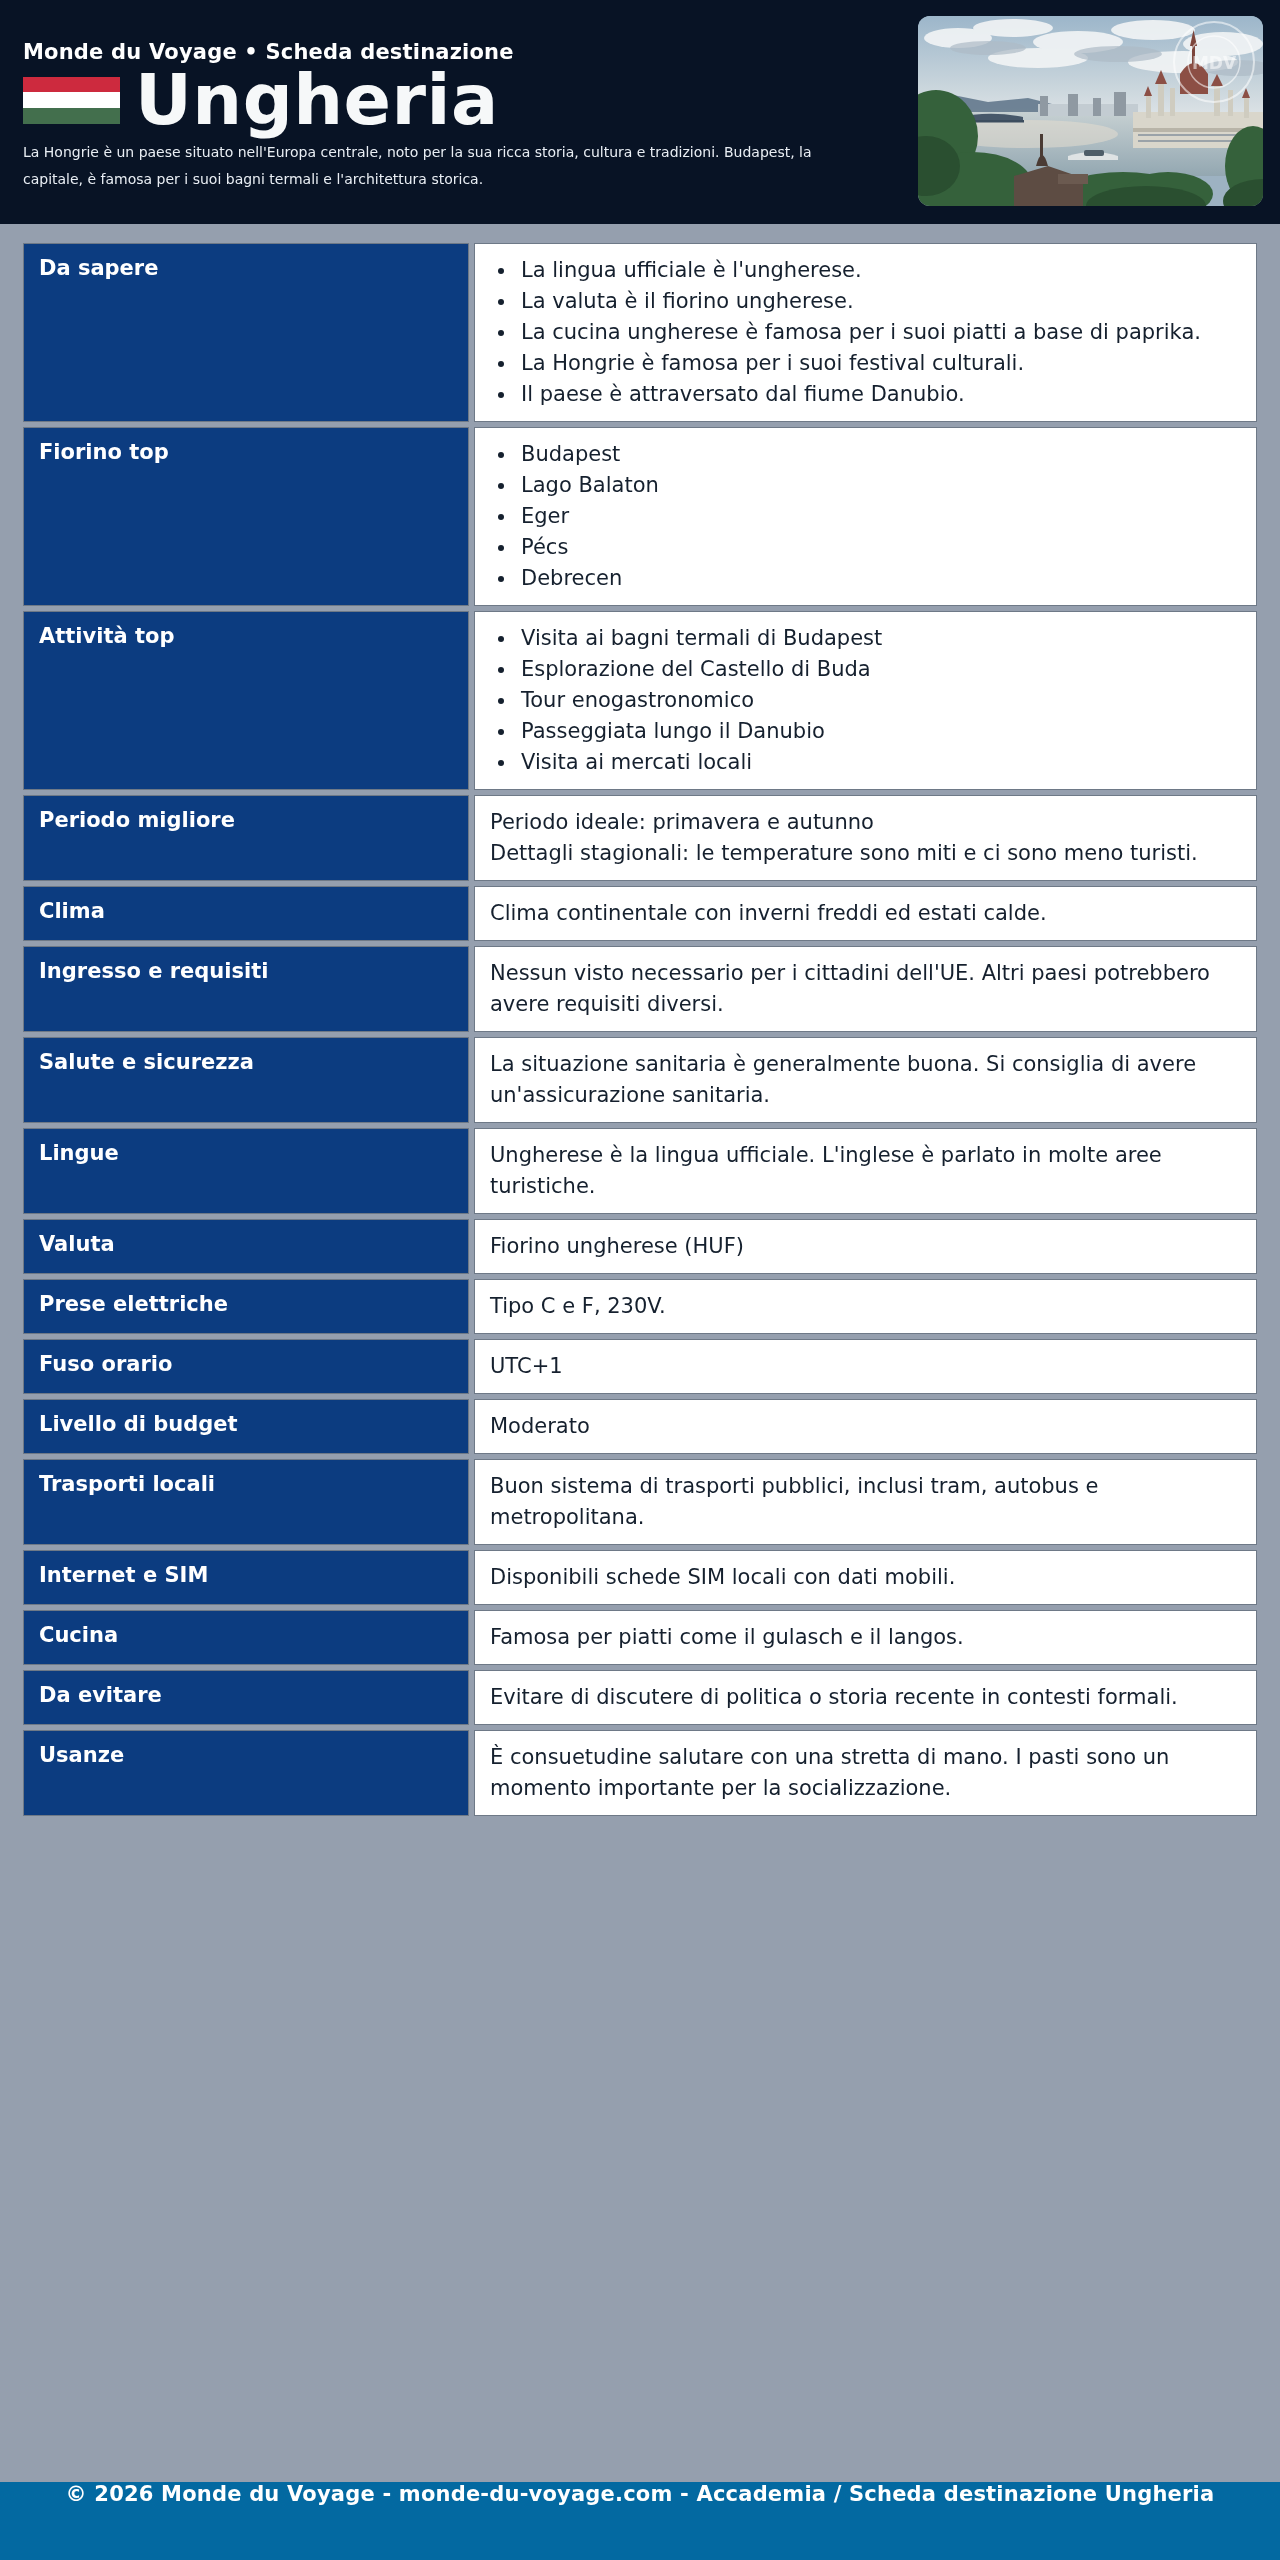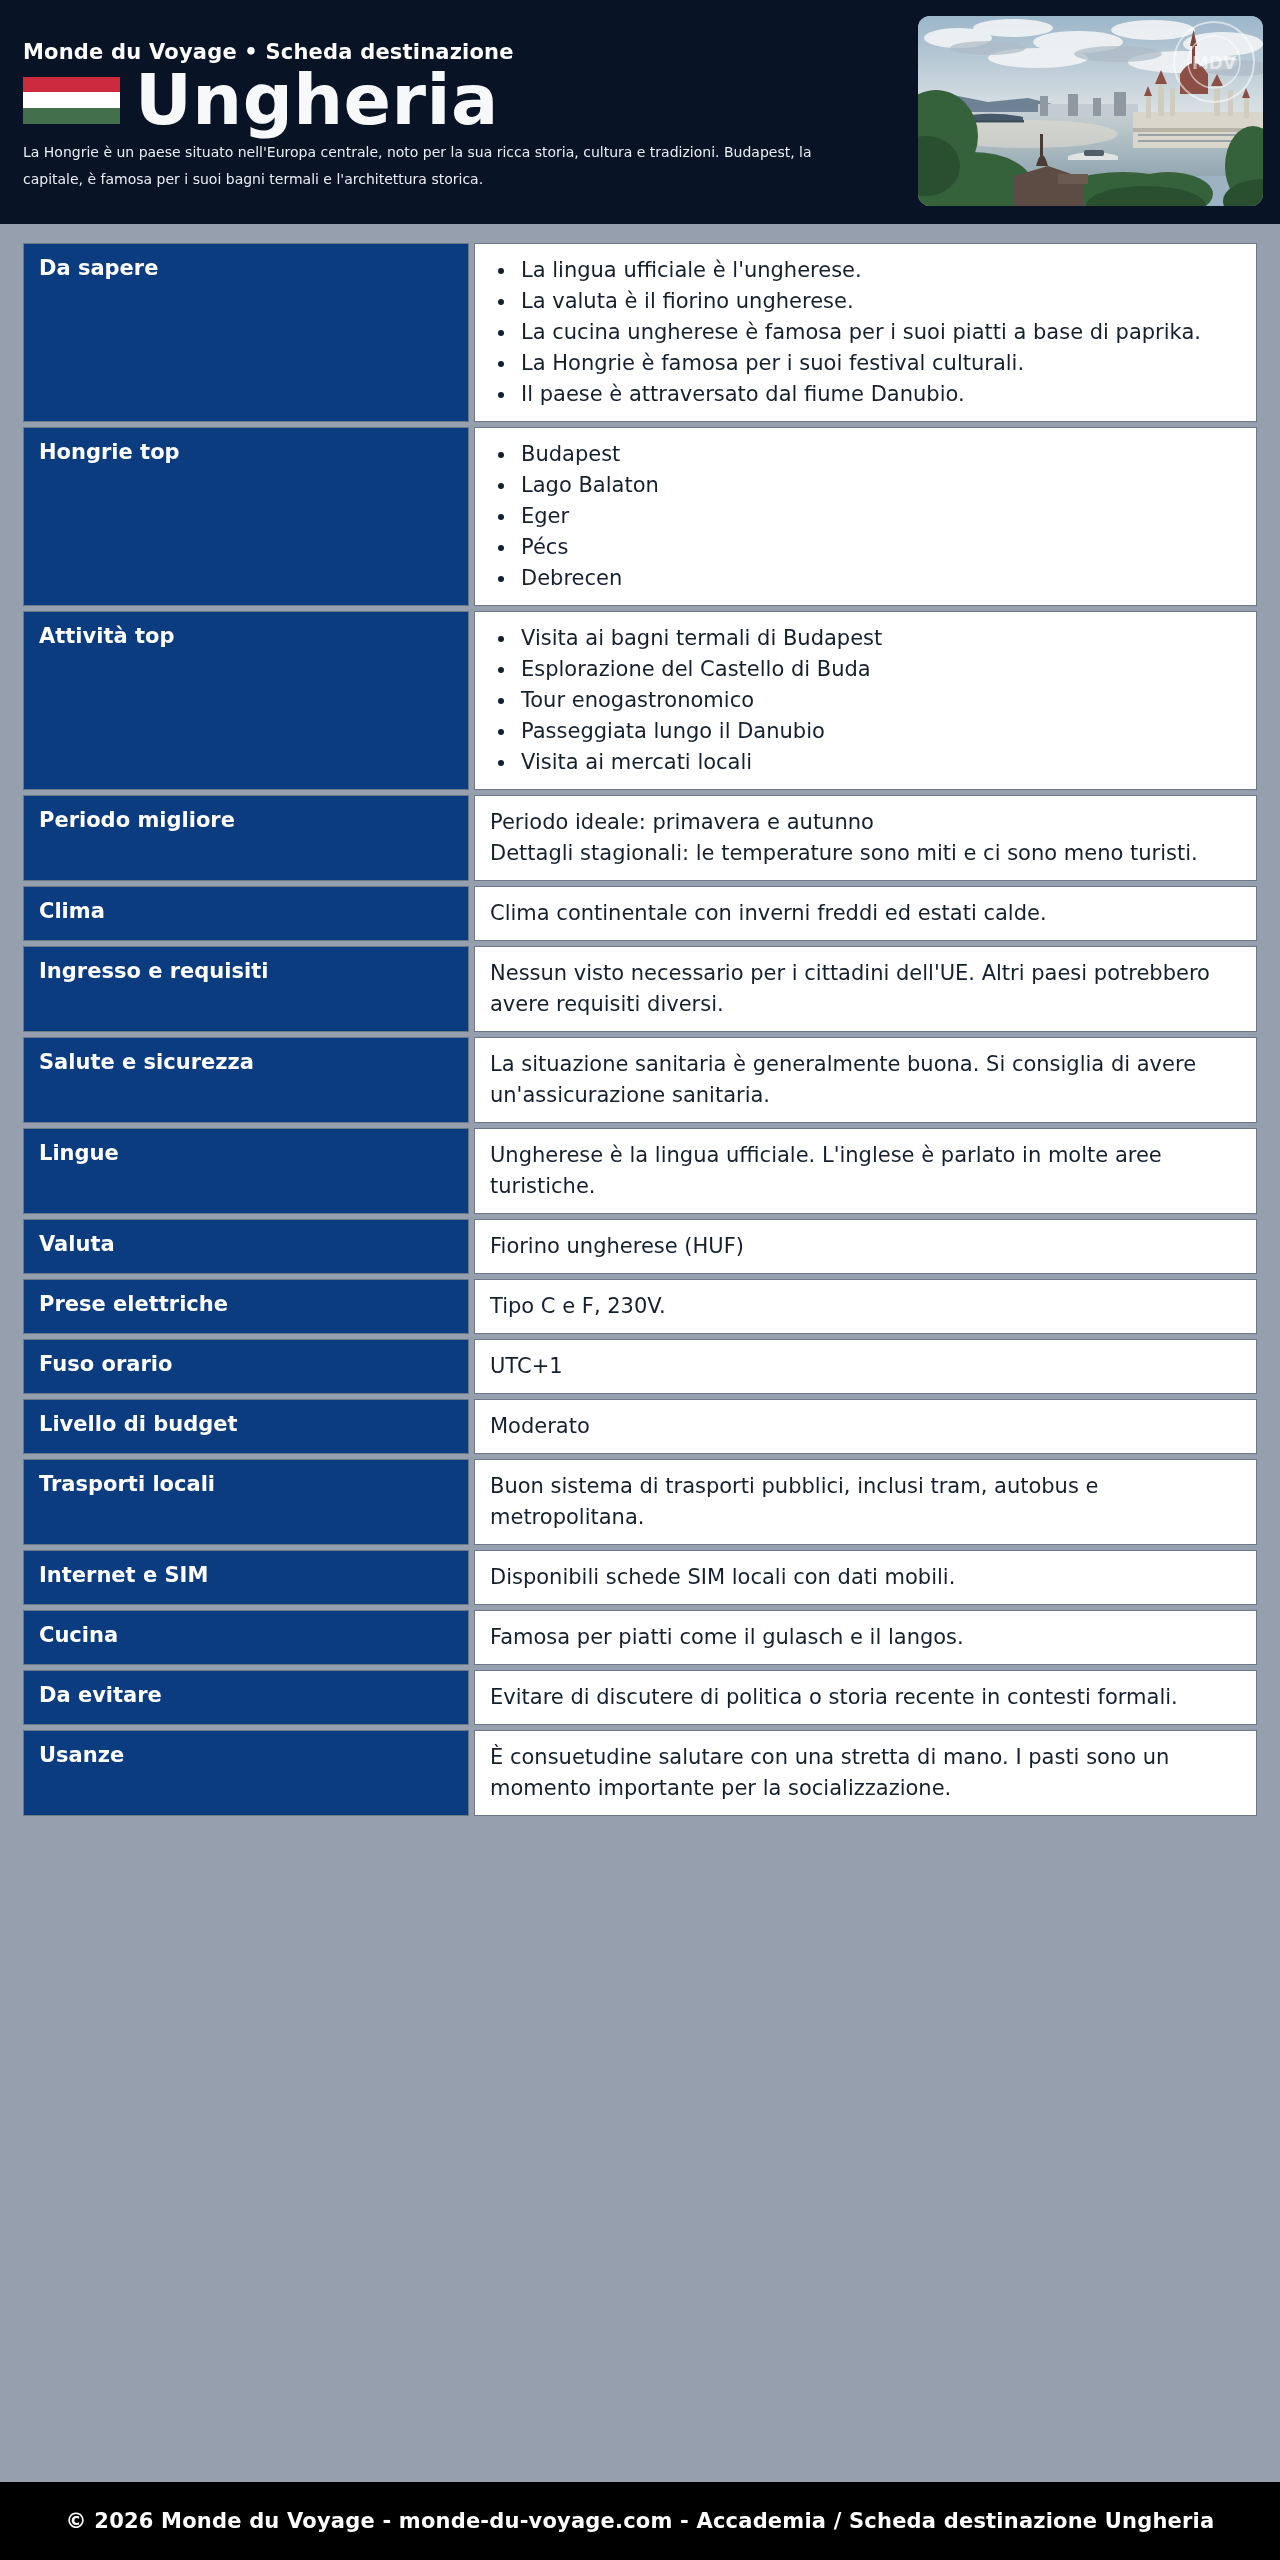--- a/index.html
+++ b/index.html
@@ -36,22 +36,22 @@
     font-size:21px;font-weight:bold;text-align:left;line-height:27px;
   }
   td{
     background:#ffffff;color:#15202e;
     font-size:21px;line-height:31px;white-space:pre-line;
   }
   td ul{margin:0;padding-left:27px;}
   td li{line-height:31px;padding-left:4px;}
   
   footer{
-    position:absolute;left:0;bottom:0;width:100%;height:78px;background:#000000;
-    display:flex;align-items:center;justify-content:center;
+    position:absolute;left:0;bottom:0;width:100%;height:78px;background:#0369a1;
+    display:flex;justify-content:center;
     color:#ffffff;font-weight:bold;font-size:21px;letter-spacing:.2px;
   }
 </style>
 </head>
 <body>
 
 <header>
   <div class="brand">Monde du Voyage • Scheda destinazione</div>
 
   <div class="title-row">
@@ -159,21 +159,21 @@
   </div>
 </header>
 
 <table>
   <tbody id="rows">
       <tr>
         <th>Da sapere</th>
         <td><ul><li>La lingua ufficiale è l'ungherese.</li><li>La valuta è il fiorino ungherese.</li><li>La cucina ungherese è famosa per i suoi piatti a base di paprika.</li><li>La Hongrie è famosa per i suoi festival culturali.</li><li>Il paese è attraversato dal fiume Danubio.</li></ul></td>
       </tr>
       <tr>
-        <th>Hongrie top</th>
+        <th>Fiorino top</th>
         <td><ul><li>Budapest</li><li>Lago Balaton</li><li>Eger</li><li>Pécs</li><li>Debrecen</li></ul></td>
       </tr>
       <tr>
         <th>Attività top</th>
         <td><ul><li>Visita ai bagni termali di Budapest</li><li>Esplorazione del Castello di Buda</li><li>Tour enogastronomico</li><li>Passeggiata lungo il Danubio</li><li>Visita ai mercati locali</li></ul></td>
       </tr>
       <tr>
         <th>Periodo migliore</th>
         <td>Periodo ideale: primavera e autunno
 Dettagli stagionali: le temperature sono miti e ci sono meno turisti.</td>

